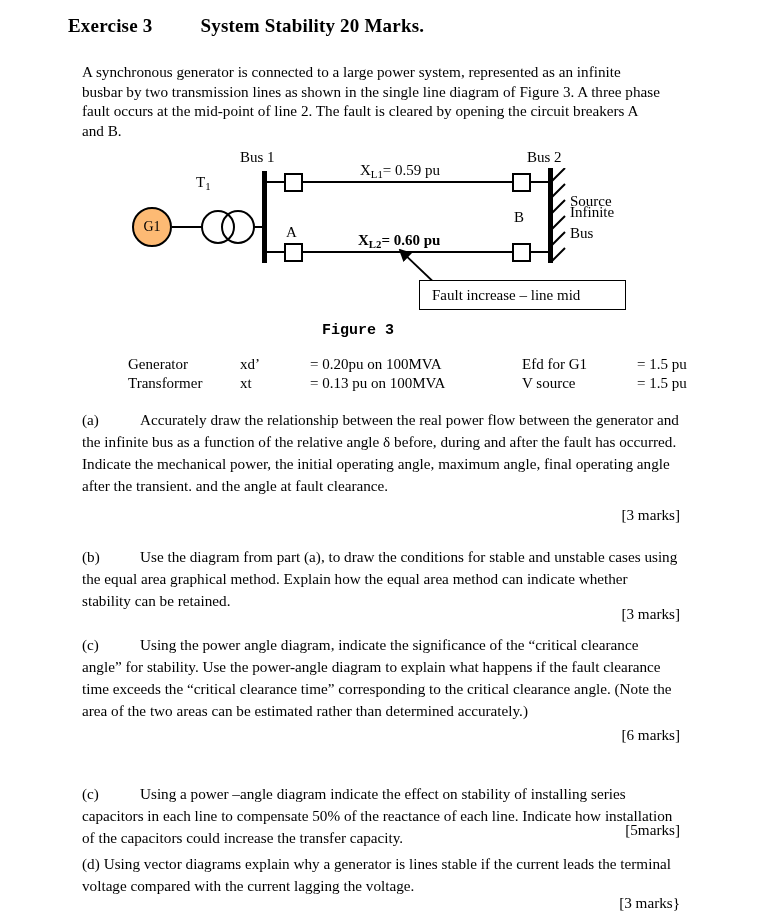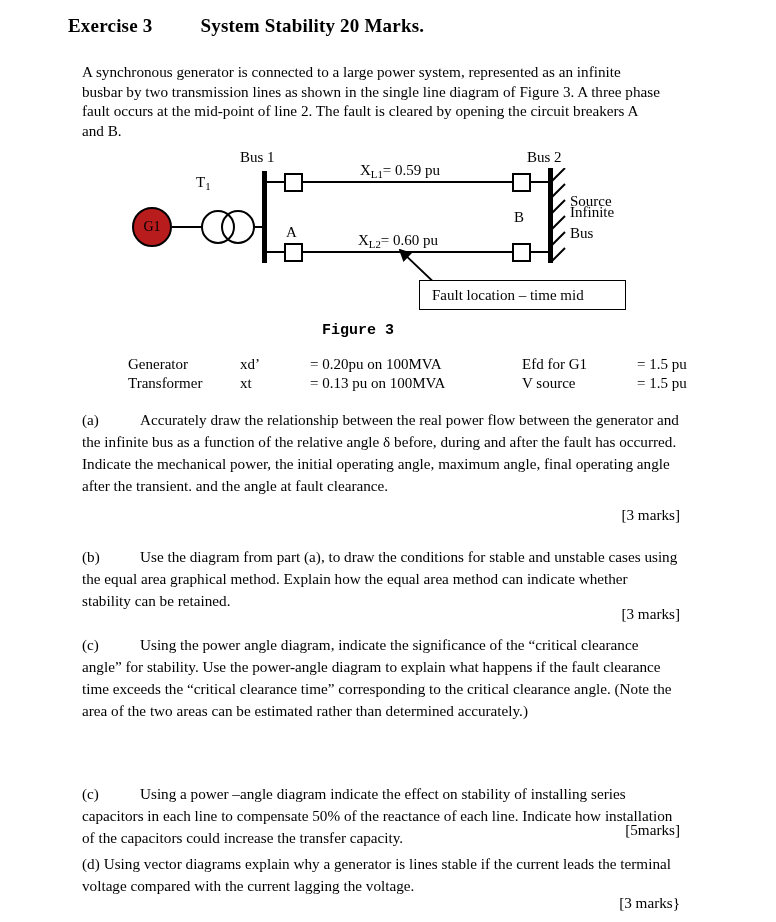--- a/index.html
+++ b/index.html
@@ -87,21 +87,21 @@
     background: #fff;
     box-sizing: border-box;
   }
 
   .gen-circle {
     position: absolute;
     width: 40px;
     height: 40px;
     border: 2.5px solid #000;
     border-radius: 50%;
-    background: #b91c1c;
+    background: #fdba74;
     box-sizing: border-box;
     display: flex;
     align-items: center;
     justify-content: center;
     font-size: 14px;
   }
   .xfmr-circle {
     position: absolute;
     width: 34px;
     height: 34px;
@@ -220,21 +220,21 @@
     <div class="wire h" style="left:266px; top:111px; width:20px;"></div>
     <div class="cb" style="left:284px; top:103px;"></div>
     <div class="wire h" style="left:302px; top:111px; width:212px;"></div>
     <div class="cb" style="left:512px; top:103px;"></div>
     <div class="wire h" style="left:530px; top:111px; width:21px;"></div>
 
     <div class="dlabel" style="left:286px; top:84px;">A</div>
 
     <div class="dlabel" style="left:514px; top:69px;">B</div>
 
-    <div class="dlabel" style="left:358px; top:92px;"><span>X</span><span class="sub">L2</span><span>= 0.60 pu</span></div>
+    <div class="dlabel" style="left:358px; top:92px;font-weight:bold;"><span>X</span><span class="sub">L2</span><span>= 0.60 pu</span></div>
 
     <div class="busbar" style="left:548px; top:28px; height:95px;"></div>
 
     <svg class="hatch-svg" style="left:551px; top:28px;" width="22" height="96" viewBox="0 0 22 96">
       <g stroke="#000" stroke-width="2" fill="none">
         <line x1="0" y1="14" x2="14" y2="0"></line>
         <line x1="0" y1="30" x2="14" y2="16"></line>
         <line x1="0" y1="46" x2="14" y2="32"></line>
         <line x1="0" y1="62" x2="14" y2="48"></line>
         <line x1="0" y1="78" x2="14" y2="64"></line>
@@ -249,21 +249,21 @@
     <svg class="arrow-svg" style="left:392px; top:100px;" width="60" height="60" viewBox="0 0 60 60">
       <defs>
         <marker id="arrowhead" markerWidth="7" markerHeight="7" refX="6" refY="3.5" orient="auto">
           <polygon points="0 0, 7 3.5, 0 7" fill="#000"></polygon>
         </marker>
       </defs>
       <line x1="52" y1="52" x2="8" y2="10" stroke="#000" stroke-width="1.8" marker-end="url(#arrowhead)"></line>
     </svg>
 
     <div class="fault-box" style="left:419px; top:140px; width:207px; height:30px;">
-      <span>Fault location – time mid</span>
+      <span>Fault increase – line mid</span>
     </div>
 
     <div class="fig-caption" style="left:322px; top:182px;font-family:Liberation Mono, monospace;">Figure 3</div>
   </div>
 
   <table class="param-table">
     <tbody>
       <tr>
         <td class="c-name">Generator</td>
         <td class="c-sym">xd’</td>
@@ -287,20 +287,21 @@
   <div class="marks-line" style="top:506px;">[3 marks]</div>
 
   <div class="qblock" style="top:546px;">
     <span class="qlabel">(b)</span><span>Use the diagram from part (a), to draw the conditions for stable and unstable cases using the equal area graphical method. Explain how the equal area method can indicate whether stability can be retained.</span>
   </div>
   <div class="marks-line" style="top:605px;">[3 marks]</div>
 
   <div class="qblock" style="top:634px;">
     <span class="qlabel">(c)</span><span>Using the  power angle diagram, indicate the significance of the “critical clearance angle”  for stability.  Use the power-angle diagram to explain what happens if the fault clearance time exceeds the “critical clearance time” corresponding to the critical clearance angle. (Note the area of the two areas can be estimated rather than determined accurately.)</span>
   </div>
+  <div class="marks-line" style="top:726px;">[6 marks]</div>
 
   <div class="qblock" style="top:763px;margin-top:20px;">
     <span class="qlabel">(c)</span><span>Using a power –angle diagram indicate the effect on stability of installing series capacitors in each line to compensate 50% of the reactance of each line. Indicate how installation of the capacitors could increase the transfer capacity.</span>
   </div>
   <div class="marks-line" style="top:821px;">[5marks]</div>
 
   <div class="qblock" style="top:853px;">
     <span class="qlabel tight">(d)</span><span>Using vector diagrams explain why a generator is lines stable if the current leads the terminal voltage compared with the current lagging the voltage.</span>
   </div>
   <div class="marks-line" style="top:894px;">[3 marks}</div>

